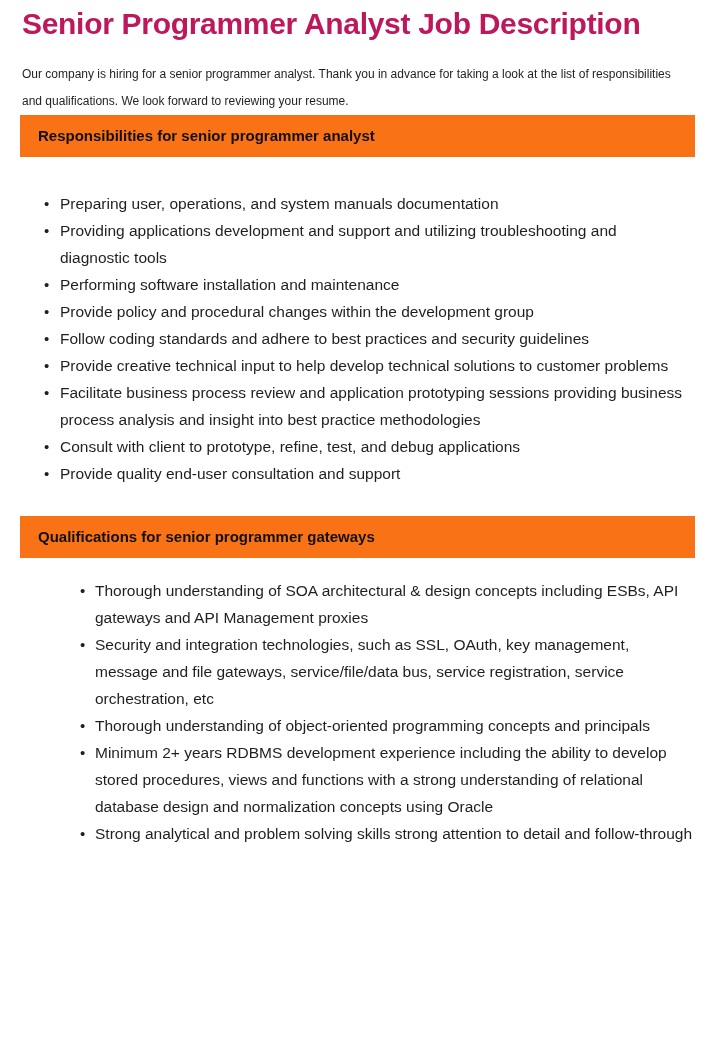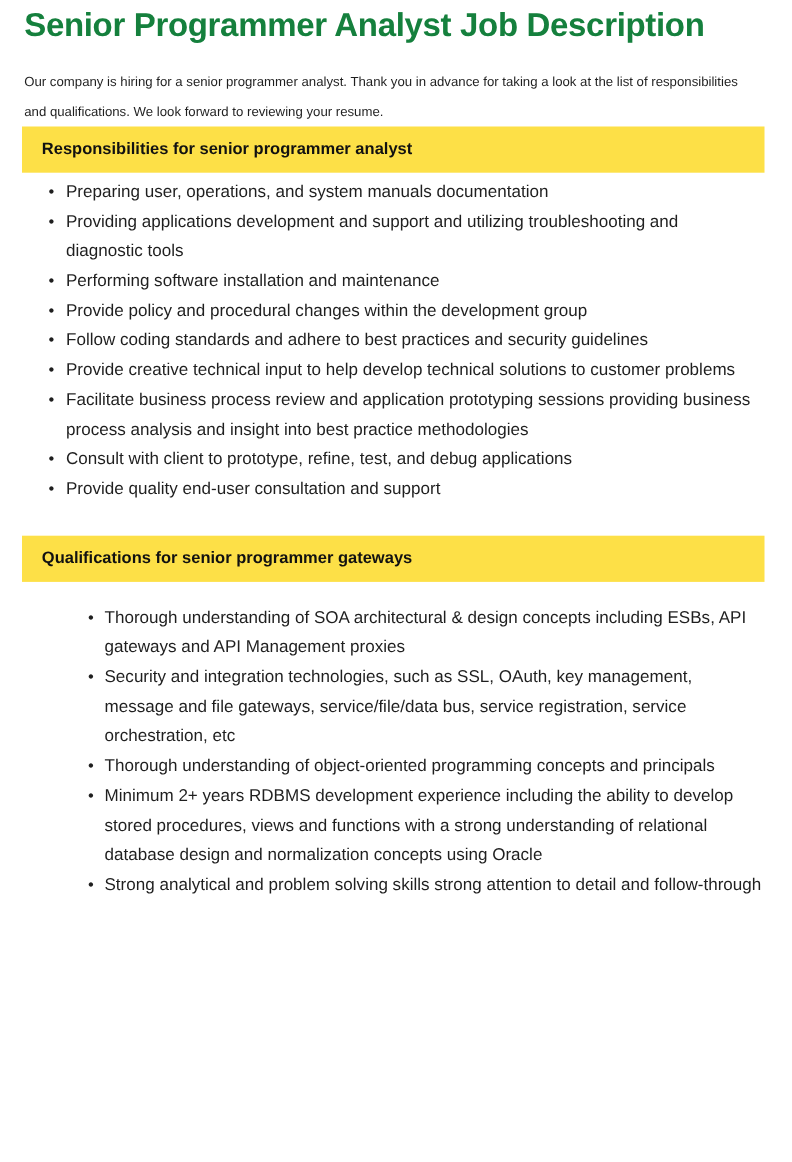--- a/index.html
+++ b/index.html
@@ -18,38 +18,38 @@
     width: 720px;
     height: 1056px;
     box-sizing: border-box;
     padding: 0;
     position: relative;
   }
   .job-title {
     font-size: 30px;
     font-weight: bold;
     letter-spacing: -0.3px;
-    color: #15803d;
+    color: #be185d;
     margin: 0;
     padding: 6px 22px 0 22px;
     line-height: 36px;
     white-space: nowrap;
   }
   .intro {
     margin: 0;
     padding: 19px 30px 0 22px;
     font-size: 12px;
     line-height: 27px;
     color: #1f1f1f;
   }
   .section {
     margin: 0;
   }
   .section-bar {
-    background: #fde047;
+    background: #f97316;
     margin: 0 25px 0 20px;
     height: 42px;
     display: flex;
     align-items: center;
     padding: 0 0 0 18px;
     box-sizing: border-box;
   }
   .section-bar-title {
     font-size: 15px;
     font-weight: bold;
@@ -72,21 +72,21 @@
   .section-list li::before {
     content: "•";
     position: absolute;
     left: 44px;
     top: 0;
     font-size: 15px;
     line-height: 27px;
     color: #1f1f1f;
   }
   .responsibilities .section-list {
-    padding-top: 4px;
+    padding-top: 33px;
   }
   .qualifications .section-list {
     padding-top: 19px;
     margin-left: 35px;
   }
   .qualifications .section-list li {
     padding-left: 60px;
     padding-right: 24px;
   }
   .qualifications .section-list li::before {

